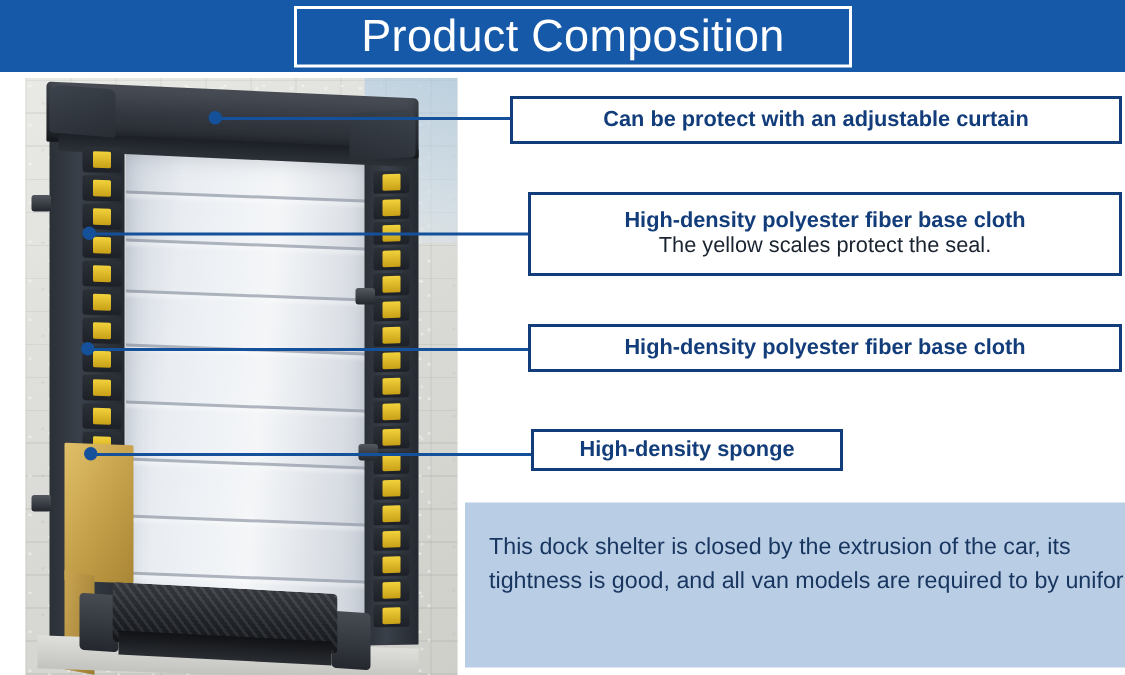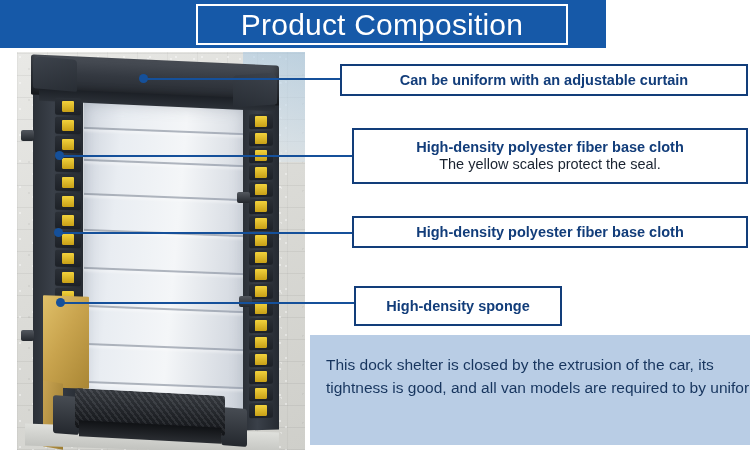--- a/index.html
+++ b/index.html
@@ -13,21 +13,21 @@
     font-family: "Liberation Sans", sans-serif;
     overflow: hidden;
     position: relative;
   }
 
   
   .title-bar {
     position: absolute;
     left: 0;
     top: 0;
-    width: 606px;
+    width: 750px;
     height: 48px;
     background: #1659a8;
     box-sizing: border-box;
   }
   .title-frame {
     position: absolute;
     left: 196px;
     top: 4px;
     width: 372px;
     height: 41px;
@@ -272,21 +272,21 @@
     color: #1a2330;
     font-weight: normal;
     font-size: 14.5px;
     white-space: nowrap;
     line-height: 1.2;
   }
 
   #callout-1 { left: 340px; top: 64px;  width: 408px; height: 32px; }
   #callout-2 { left: 352px; top: 128px; width: 396px; height: 56px; }
   #callout-3 { left: 352px; top: 216px; width: 396px; height: 32px; }
-  #callout-4 { left: 354px; top: 286px; width: 208px; height: 40px; }
+  #callout-4 { left: 354px; top: 286px; width: 208px; height: 28px; }
 
   
   .description {
     position: absolute;
     left: 310px;
     top: 335px;
     width: 486px;
     height: 110px;
     background: #b9cde5;
     box-sizing: border-box;
@@ -389,21 +389,21 @@
 <div class="connector" style="left:59px;  top:155px; width:295px;"></div>
 <div class="dot" style="left:55px;  top:151px;"></div>
 
 <div class="connector" style="left:58px;  top:232px; width:296px;"></div>
 <div class="dot" style="left:54px;  top:228px;"></div>
 
 <div class="connector" style="left:60px;  top:302px; width:296px;"></div>
 <div class="dot" style="left:56px;  top:298px;"></div>
 
 <div class="callout" id="callout-1">
-  <span class="line-main">Can be uniform with an adjustable curtain</span>
+  <span class="line-main">Can be protect with an adjustable curtain</span>
 </div>
 
 <div class="callout" id="callout-2">
   <span class="line-main">High-density polyester fiber base cloth</span>
   <span class="line-sub">The yellow scales protect the seal.</span>
 </div>
 
 <div class="callout" id="callout-3">
   <span class="line-main">High-density polyester fiber base cloth</span>
 </div>

